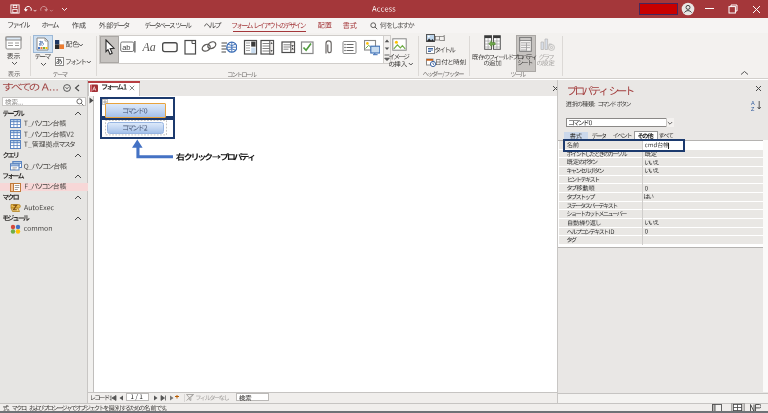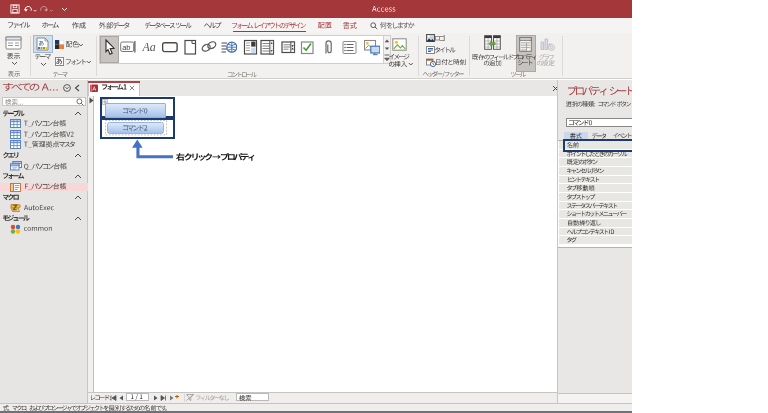--- a/index.html
+++ b/index.html
@@ -1,12 +1,12 @@
 <!DOCTYPE html>
-<html><head><meta charset="utf-8"><style>html,body{margin:0;padding:0}*{box-sizing:border-box}#root{position:relative;width:632px;height:413px;background:#fff;overflow:hidden;font-family:"Liberation Sans",sans-serif}</style></head><body>
+<html><head><meta charset="utf-8"><style>html,body{margin:0;padding:0}*{box-sizing:border-box}#root{position:relative;width:768px;height:413px;background:#fff;overflow:hidden;font-family:"Liberation Sans",sans-serif}</style></head><body>
 <div id="root">
     <div style="position:absolute;left:0px;top:0px;width:768px;height:18px;background:#A4373A"></div>
 <svg style="position:absolute;left:10px;top:4px" width="10" height="10" viewBox="0 0 10 10">
 <rect x="0.9" y="0.9" width="8.2" height="8.2" fill="none" stroke="#fff" stroke-width="0.9"></rect>
 <rect x="3.2" y="1.3" width="3.6" height="2.4" fill="none" stroke="#fff" stroke-width="0.8"></rect>
       <rect x="2.8" y="5.5" width="4.4" height="3.2" fill="none" stroke="#fff" stroke-width="0.8"></rect>
     </svg>
 <svg style="position:absolute;left:23px;top:4px" width="14" height="10" viewBox="0 0 14 10">
 <path d="M2.5 7.0 A3.1 3.1 0 1 1 8.1 6.7" fill="none" stroke="#fff" stroke-width="1.0"></path>
 <path d="M1.0 4.9 L2.9 7.8 L4.8 5.2 Z" fill="#fff"></path>

